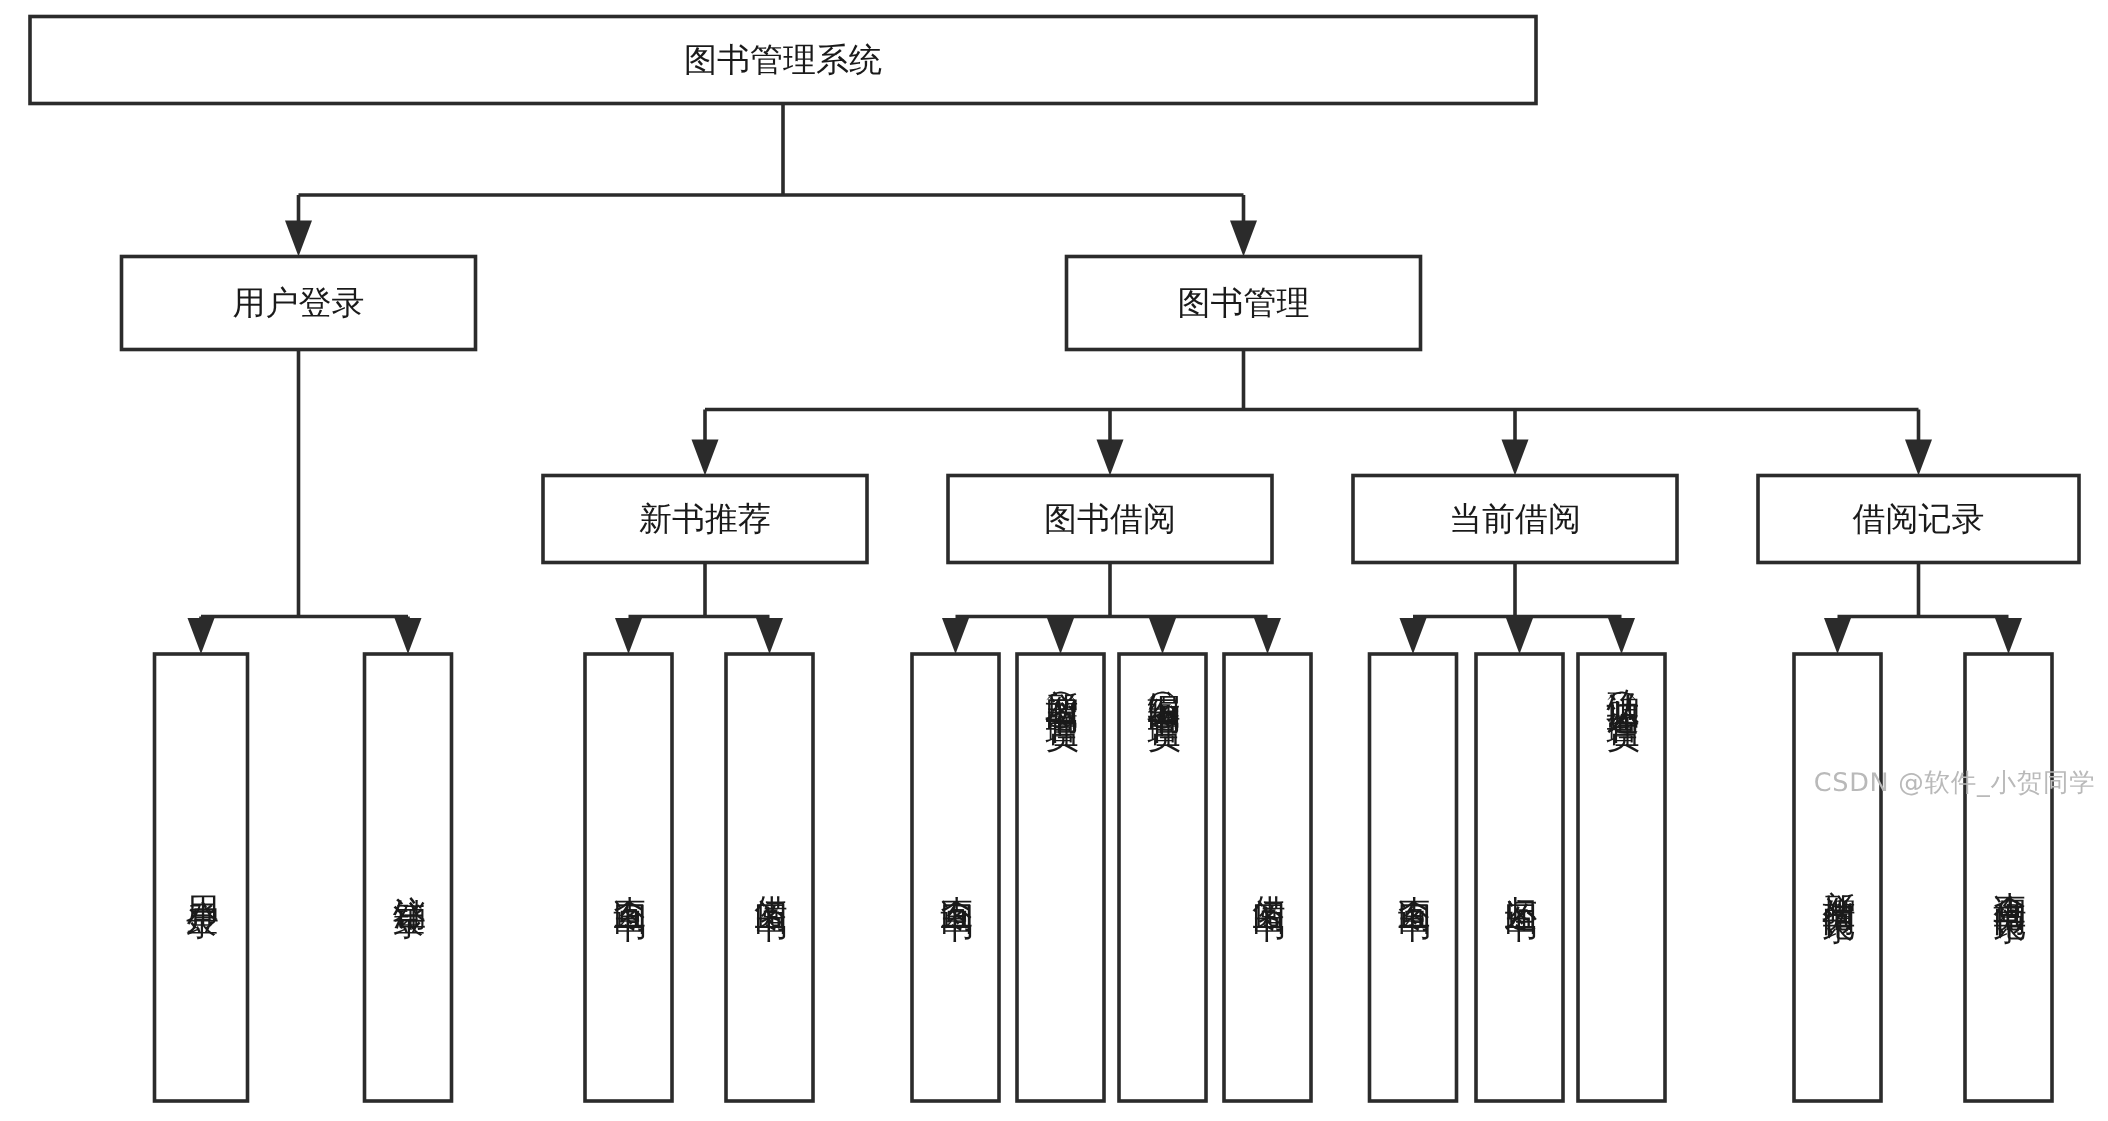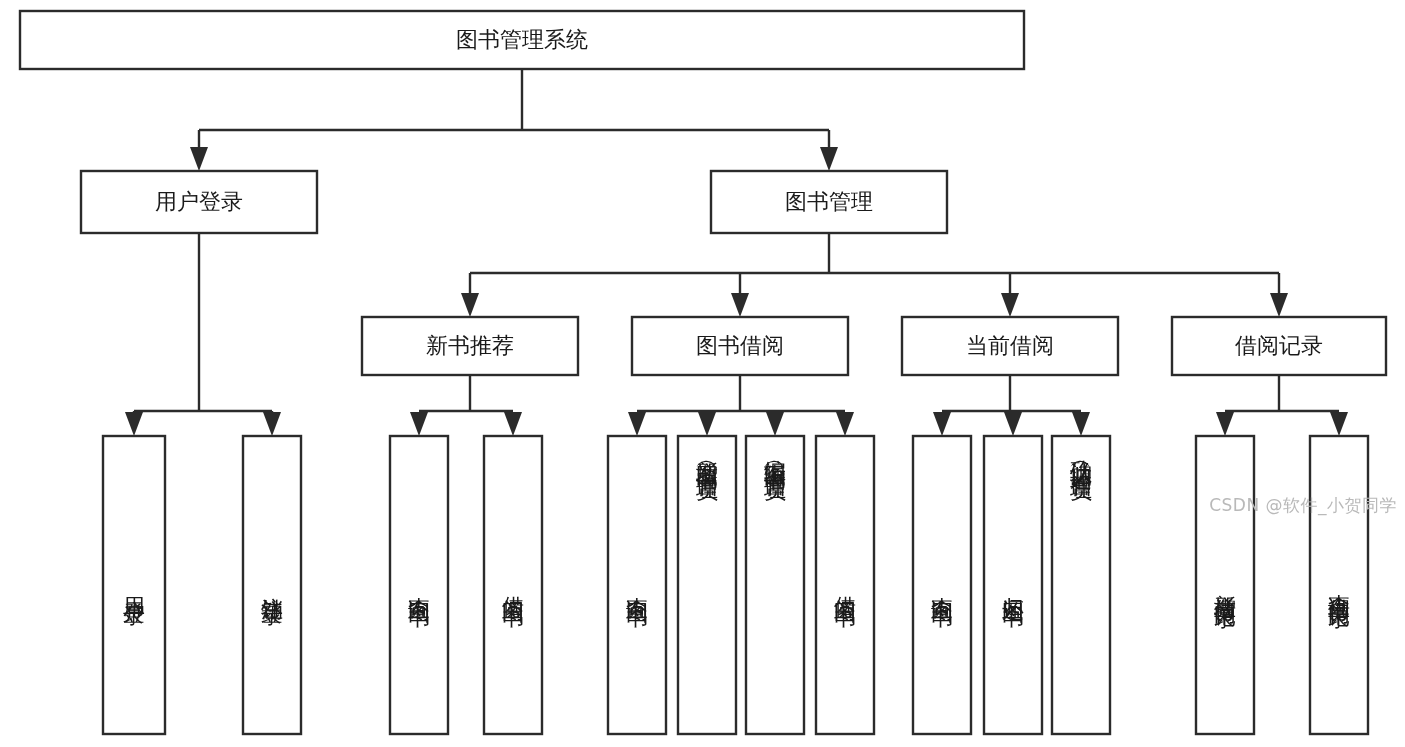--- a/index.html
+++ b/index.html
@@ -62,21 +62,21 @@
     font-size: 22px;
     line-height: 1.18;
     letter-spacing: 3px;
     color: #1a1a1a;
     white-space: nowrap;
     text-align: center;
   }
   #watermark {
     position: absolute;
     right: 8px;
-    bottom: 24px;
+    bottom: 8px;
     font-family: "DejaVu Sans", "Liberation Sans", sans-serif;
     font-size: 17px;
     color: #b9b9b9;
     white-space: nowrap;
     letter-spacing: 0.5px;
   }
 </style>
 </head>
 <body>
 

